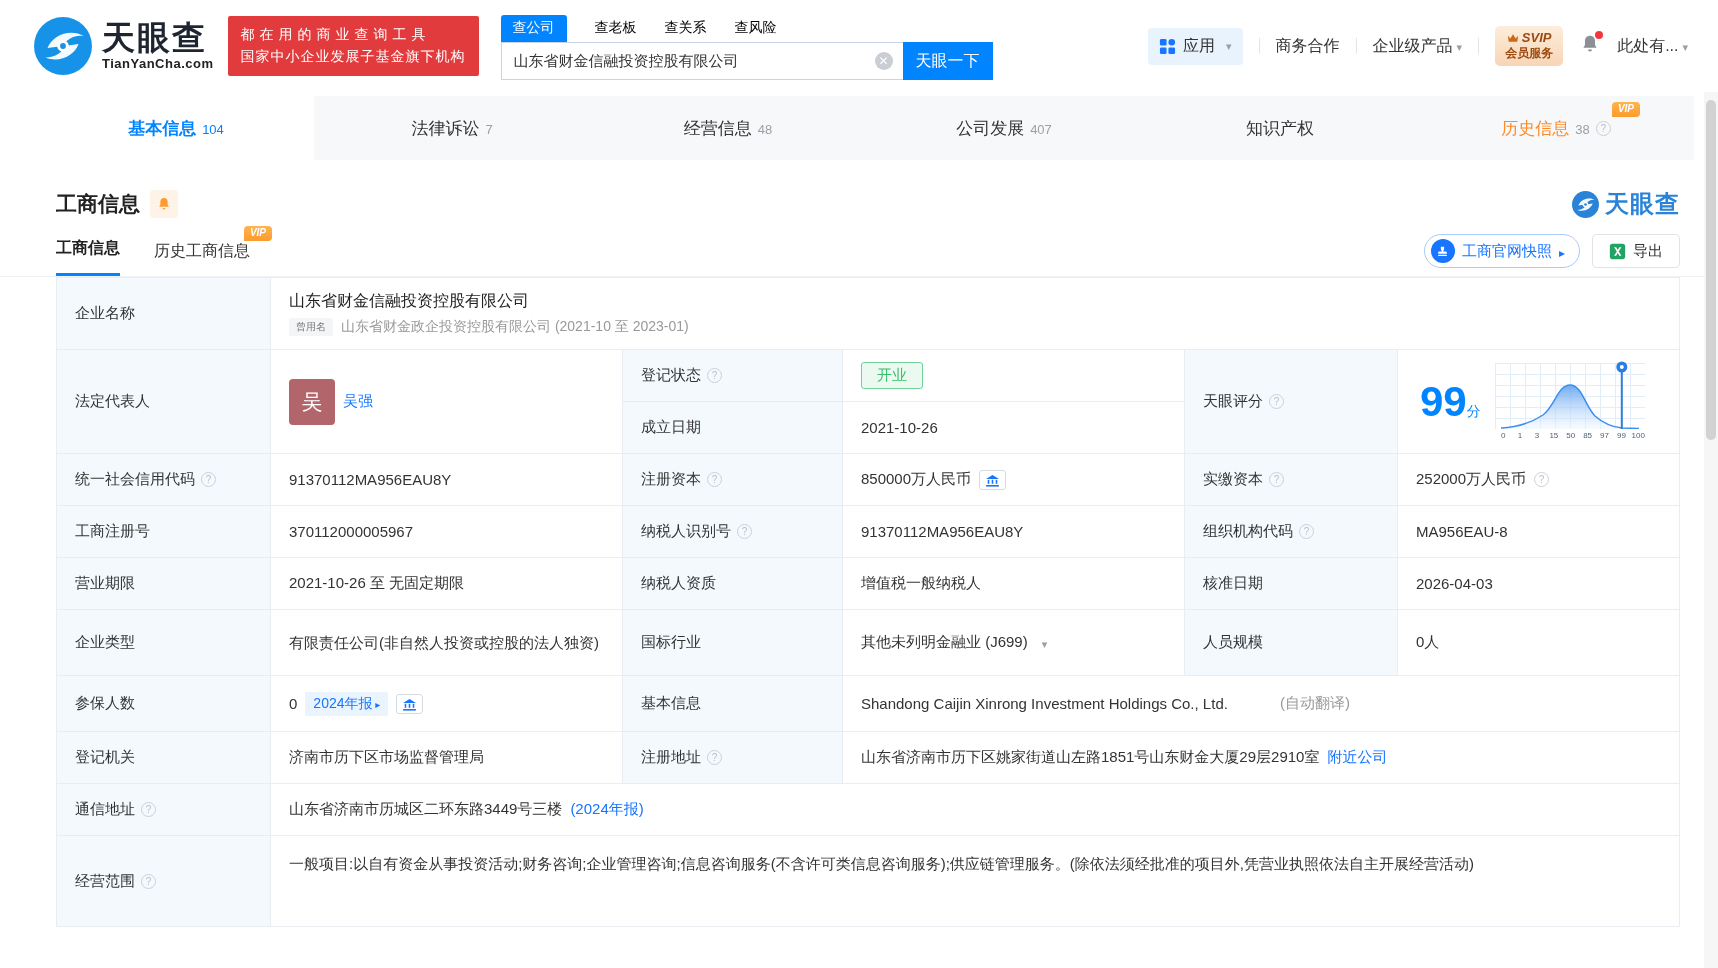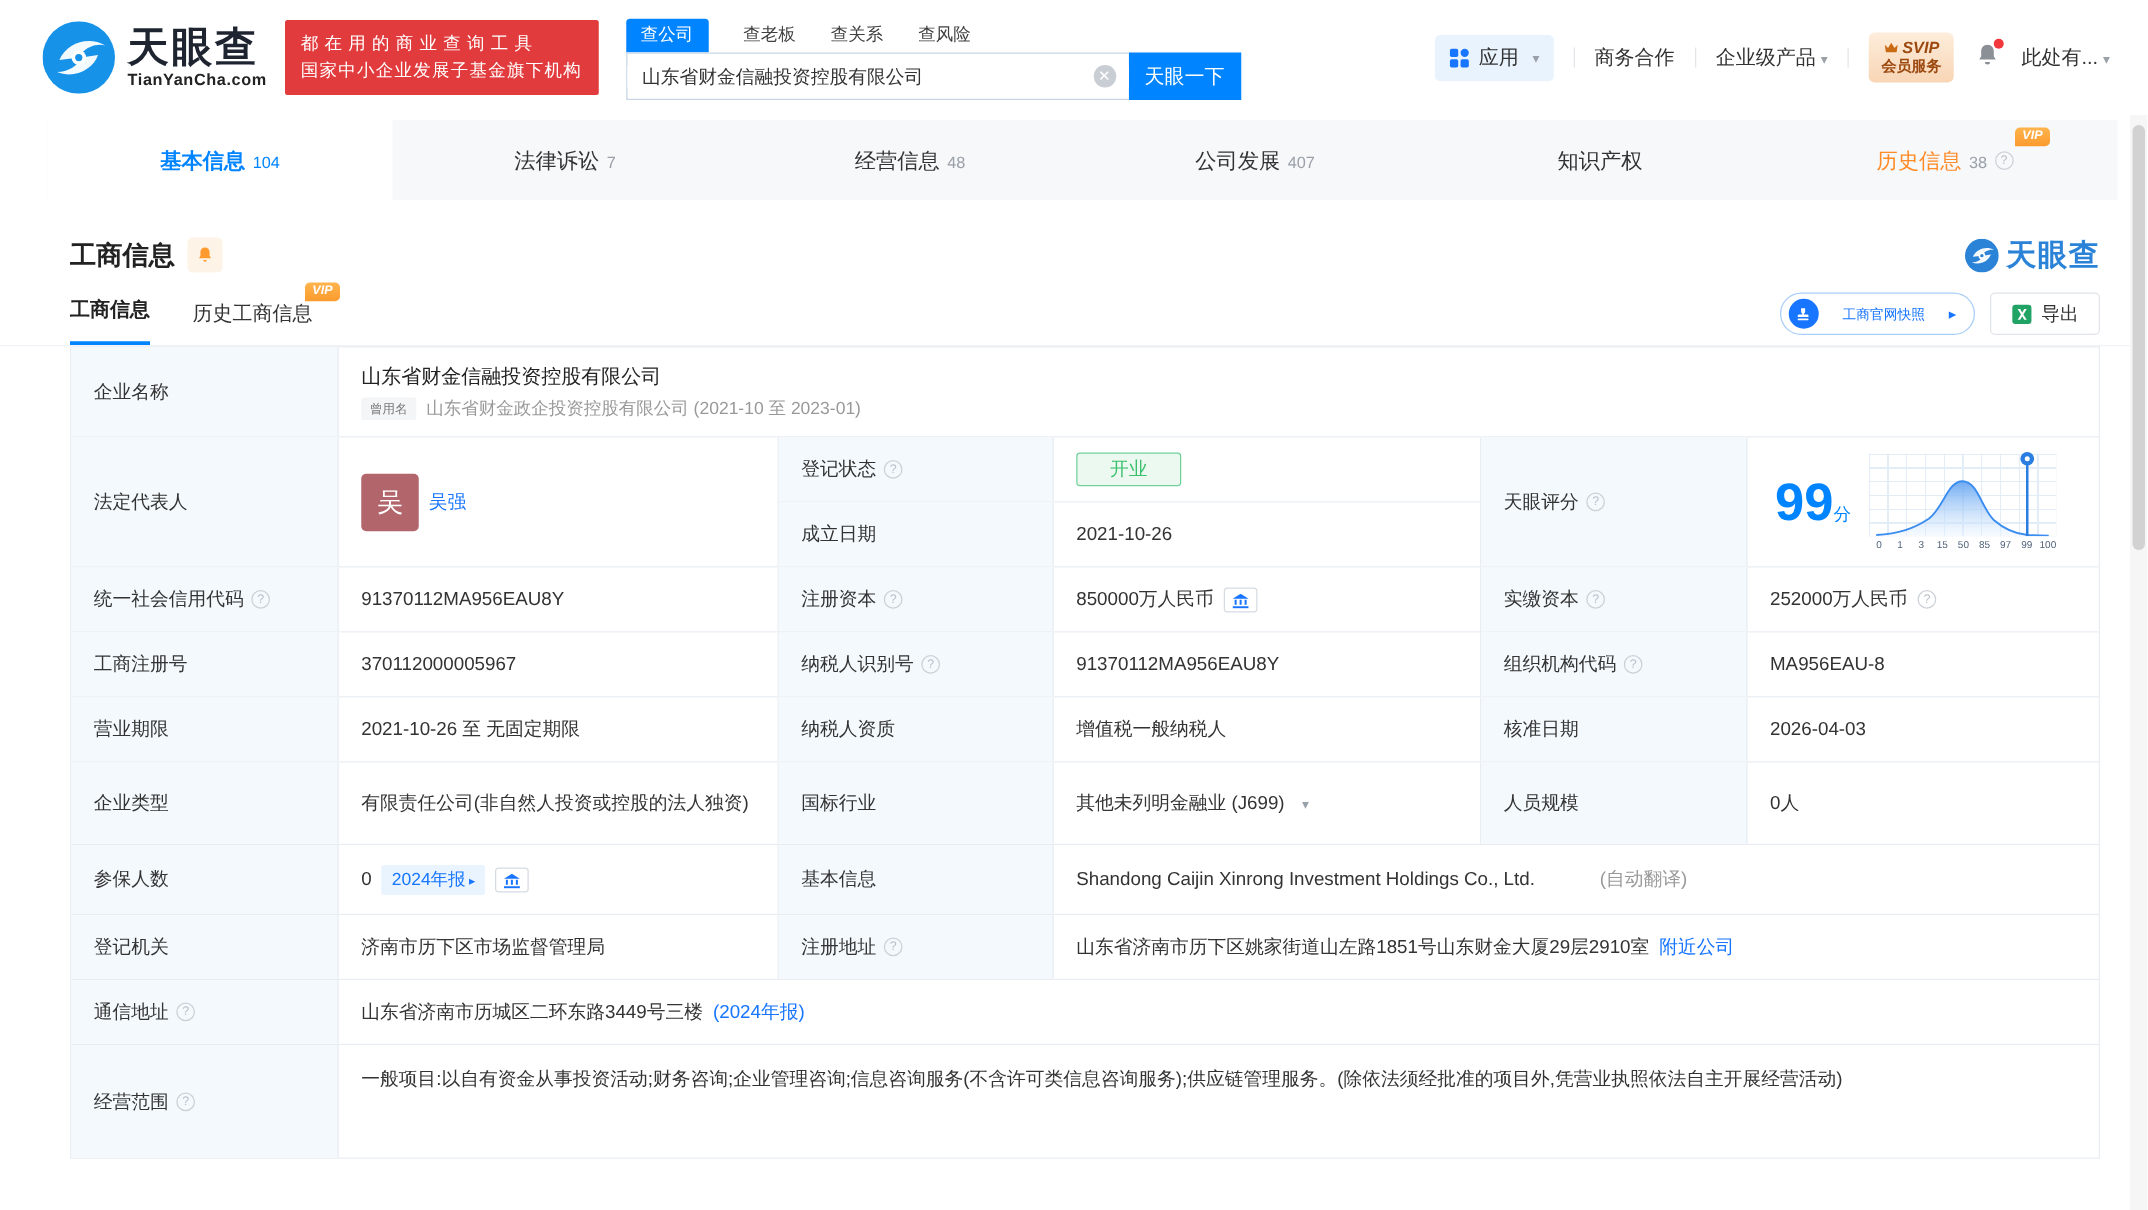--- a/index.html
+++ b/index.html
@@ -12,21 +12,21 @@
   .logo-group { display:flex; align-items:center; gap:10px; }
   .logo-circle { width:58px; height:58px; }
   .logo-text .brand { font-size:33px; font-weight:bold; color:#1e2430; letter-spacing:2px; line-height:1.05; }
   .logo-text .domain { font-size:13px; font-weight:bold; color:#222; letter-spacing:.5px; }
   .promo { margin-left:14px; background:#e23b3d; color:#fff; padding:8px 13px; border-radius:2px; }
   .promo .l1 { font-size:14px; letter-spacing:5px; line-height:1.55; }
   .promo .l2 { font-size:14px; letter-spacing:1px; line-height:1.55; }
 
   .search-area { margin-left:22px; width:492px; }
   .search-tabs { display:flex; align-items:flex-end; gap:28px; height:30px; }
-  .stab { font-size:14px; color:#404040; cursor:pointer; padding-bottom:5px; }
+  .stab { font-size:14px; color:#000000; cursor:pointer; padding-bottom:5px; }
   .stab.active { background:#0084ff; color:#fff; padding:4px 12px 5px; border-radius:3px 3px 0 0;margin-top:12px; }
   .search-row { display:flex; height:38px; }
   .input-wrap { flex:1; position:relative; border:1px solid #c9d5e6; border-right:none; display:flex; align-items:center; background:#fff; }
   .input-wrap input { border:none; outline:none; width:100%; font-size:15px; padding:0 38px 0 12px; color:#333;
     font-family:"Liberation Sans","DejaVu Sans",sans-serif; }
   .clear-btn { position:absolute; right:10px; width:18px; height:18px; border-radius:50%; background:#c9cdd4; color:#fff;
     font-size:12px; line-height:18px; text-align:center; cursor:pointer; }
   .search-btn { width:90px; background:#0084ff; color:#fff; border:none; font-size:16px; cursor:pointer;
     font-family:"Liberation Sans","DejaVu Sans",sans-serif; }
 
@@ -62,22 +62,22 @@
     display:flex; align-items:center; justify-content:center; cursor:pointer; }
   .watermark { margin-left:auto; display:flex; align-items:center; gap:6px; opacity:.92; }
   .watermark .wm-text { font-size:24px; font-weight:bold; color:#1879d4; letter-spacing:1px; }
 
   .subtab-row { display:flex; align-items:flex-end; padding:14px 38px 0 56px; border-bottom:1px solid #f0f2f5; }
   .subtab { font-size:16px; color:#333; padding-bottom:14px; cursor:pointer; position:relative; }
   .subtab.active { color:#222; font-weight:bold; border-bottom:3px solid #0084ff; }
   .subtab + .subtab { margin-left:34px; }
   .subtab .vip-badge { position:absolute; top:-15px; right:-22px; }
   .subtab-actions { margin-left:auto; display:flex; gap:12px; margin-bottom:8px; }
-  .snapshot-btn { display:flex; align-items:center; gap:19px; border:1px solid #a8cdf8; border-radius:17px; height:34px;
-    padding:0 14px 0 6px; color:#1775ff; font-size:11px; background:#fff; cursor:pointer; }
+  .snapshot-btn { display:flex; align-items:center; gap:7px; border:1px solid #a8cdf8; border-radius:17px; height:34px;
+    padding:0 14px 0 6px; color:#1775ff; font-size:15px; background:#fff; cursor:pointer; }
   .snapshot-btn .circ { width:24px; height:24px; border-radius:50%; background:#1775ff; display:flex; align-items:center; justify-content:center; }
   .snapshot-btn .arrow::after { content:"▸"; font-size:12px; }
   .export-btn { display:flex; align-items:center; gap:7px; border:1px solid #e0e3e8; border-radius:4px; height:34px;
     padding:0 16px; font-size:15px; color:#333; background:#fff; cursor:pointer; }
 
   
   .table { margin:0 38px 0 56px; border:1px solid #e9edf2; font-size:15px; }
   .row { display:flex; border-bottom:1px solid #e9edf2; }
   .row:last-child { border-bottom:none; }
   .lc { background:#f3f9fd; display:flex; align-items:center; gap:6px; padding-left:18px; color:#333; flex:none; }
@@ -93,21 +93,21 @@
   .former-line { display:flex; align-items:center; gap:8px; font-size:14px; color:#999; }
   .former-badge { background:#f4f5f7; color:#777; font-size:10px; padding:2px 7px; border-radius:2px; }
 
   .avatar { width:46px; height:46px; border-radius:4px; background:#b2656b; color:#fff; font-size:21px;
     display:flex; align-items:center; justify-content:center; flex:none; }
   .link { color:#1775ff; cursor:pointer; text-decoration:none; }
   .mid { width:562px; display:flex; flex-direction:column; }
   .mid .sub { flex:1; display:flex; }
   .mid .sub:first-child { border-bottom:1px solid #e9edf2; }
   .mid .lc { width:220px; }
-  .status-badge { border:1px solid #6fd29b; background:#ecf9f1; color:#3ac06c; padding:3px 26px; border-radius:3px; font-size:15px; }
+  .status-badge { border:1px solid #6fd29b; background:#ecf9f1; color:#3ac06c; padding:3px 15px; border-radius:3px; font-size:15px; }
 
   .score-cell { display:flex; align-items:center; gap:14px; padding-left:22px; }
   .score-num { font-size:42px; font-weight:bold; color:#0084ff; line-height:1; }
   .score-unit { font-size:14px; color:#0084ff; }
   .chart-box { width:152px; }
   .chart-grid { position:relative; width:150px; height:66px;
     background-image:repeating-linear-gradient(to right,#e2edf8 0 1px,transparent 1px 15px),
                      repeating-linear-gradient(to bottom,#e2edf8 0 1px,transparent 1px 11px); }
   .chart-grid svg { position:absolute; left:0; top:-8px; }
   .chart-ticks { display:flex; justify-content:space-between; margin-top:2px; }

